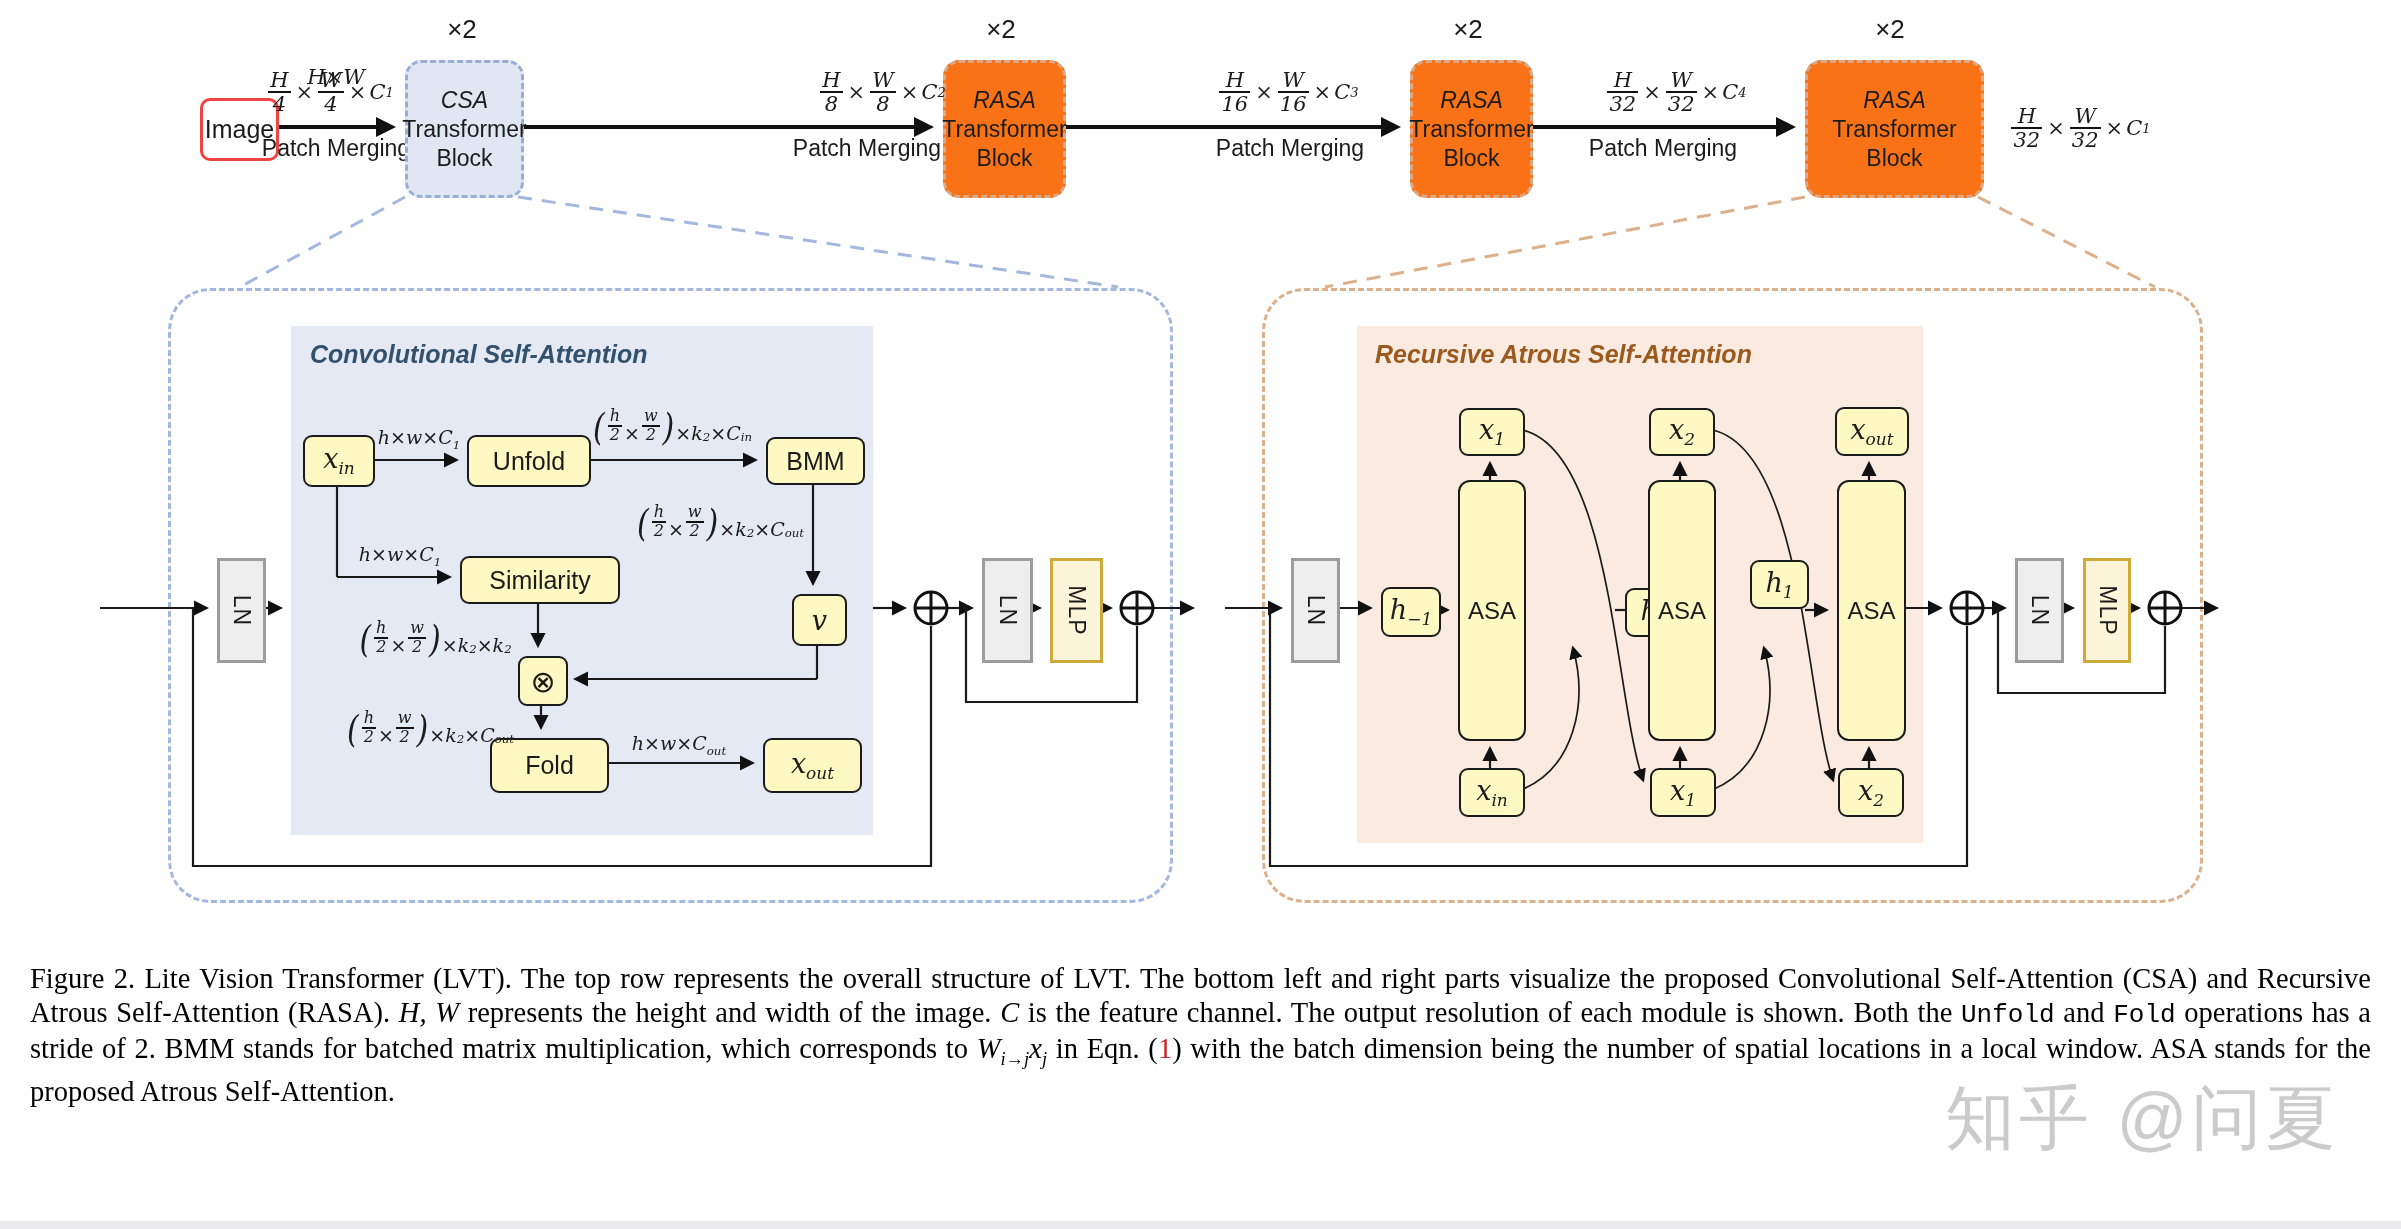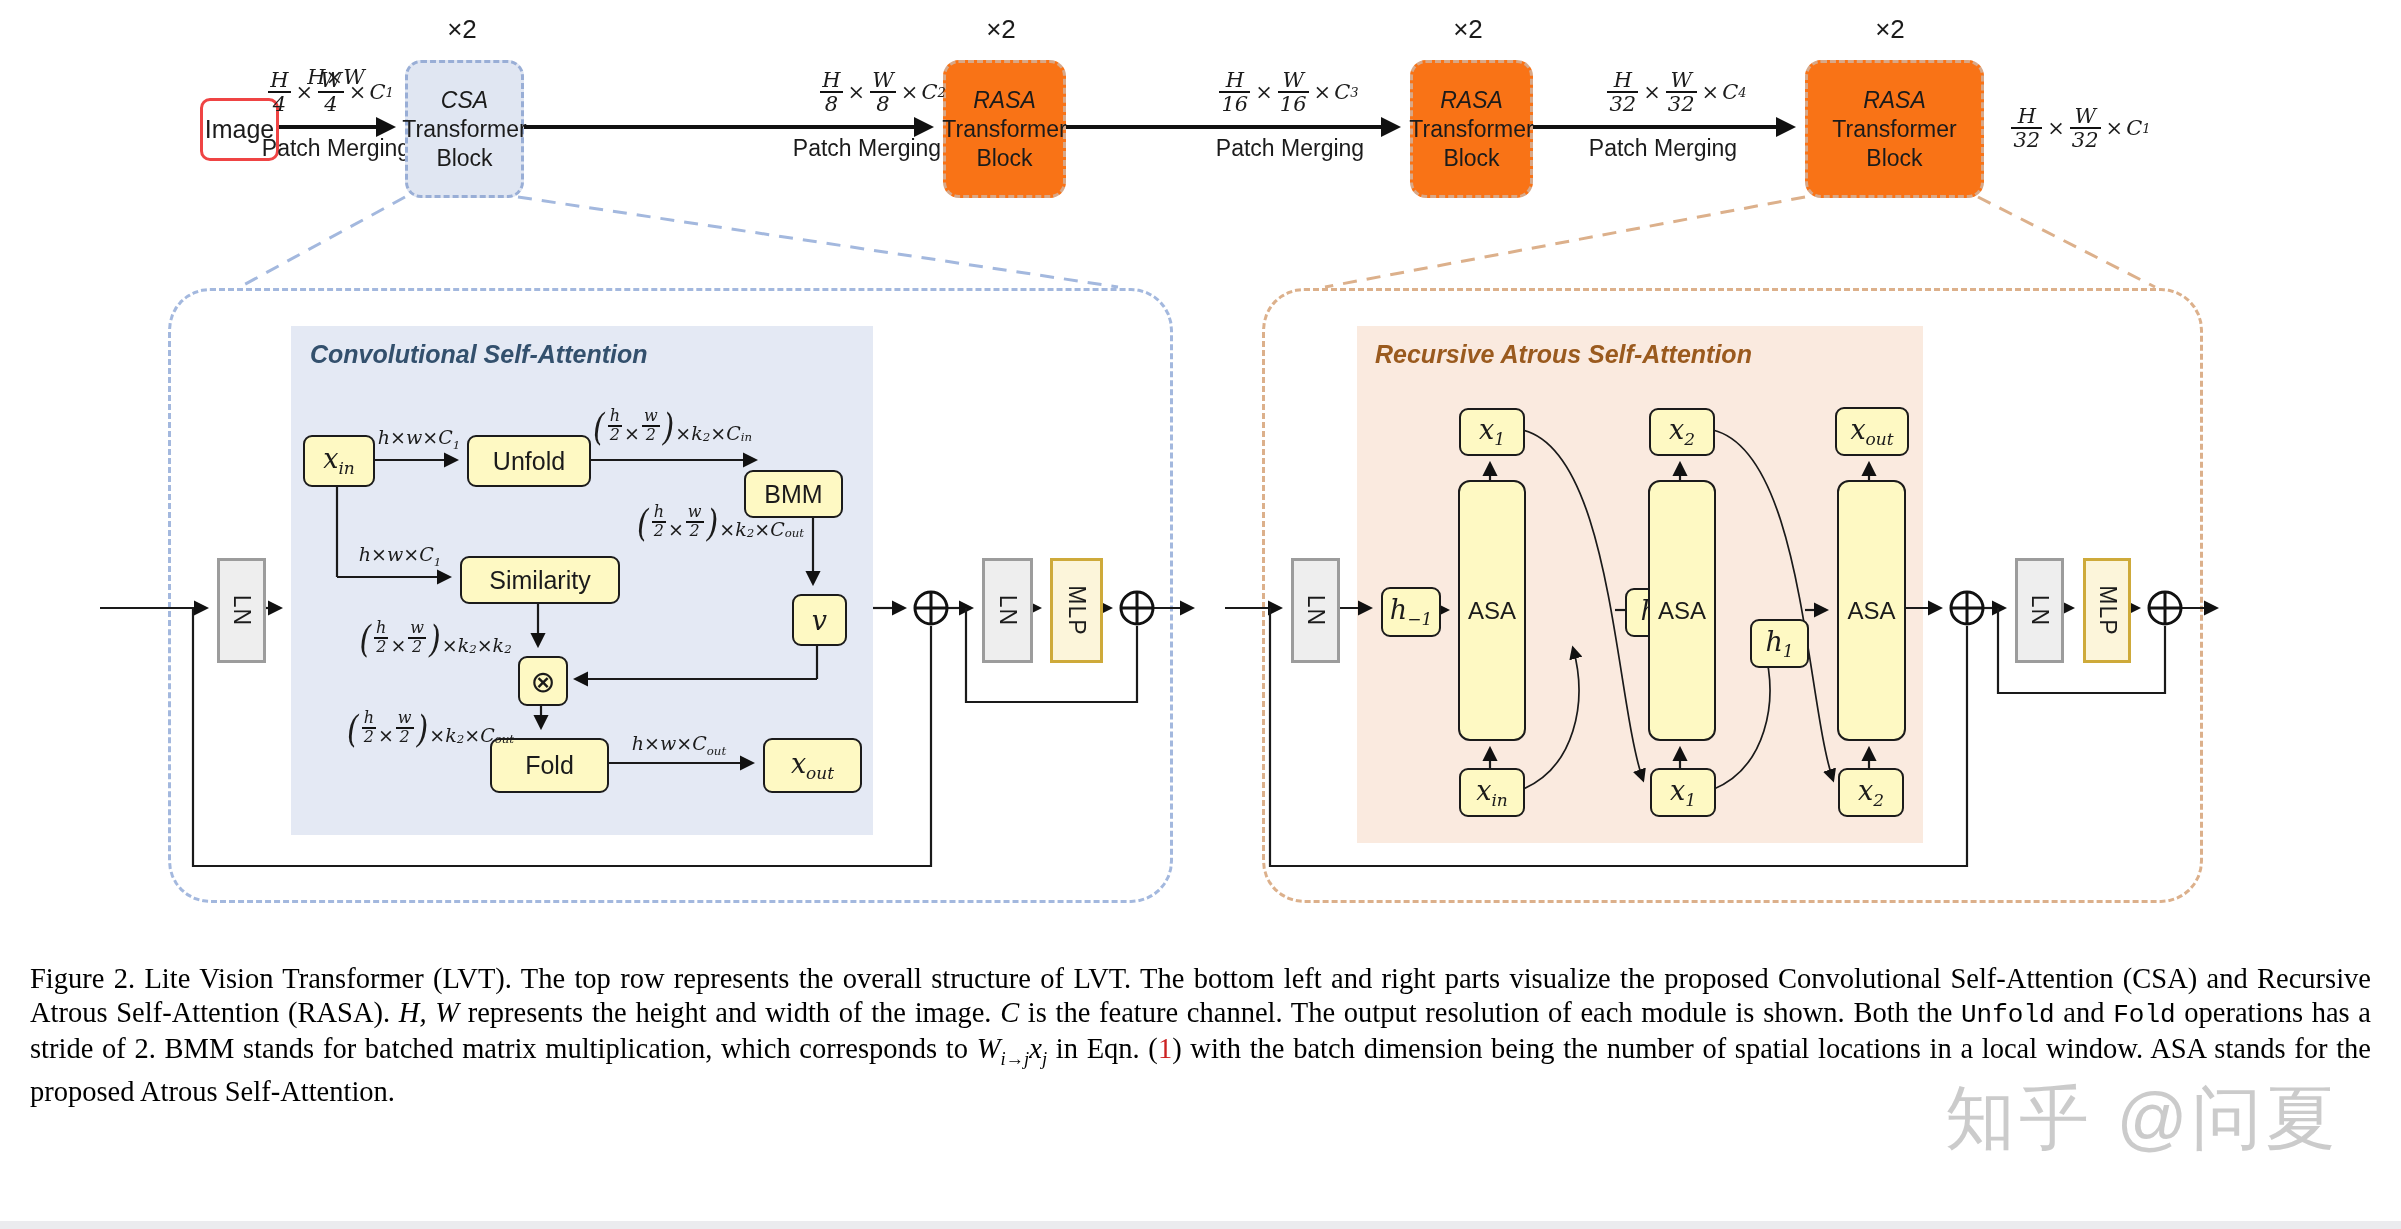--- a/index.html
+++ b/index.html
@@ -303,21 +303,21 @@
         <span class="fd">2</span>
       </span>
       <span class="pp">)</span>
       <span>×</span>
       <span>k</span>
       <sup>2</sup>
       <span>×</span>
       <span>C</span>
       <sub>in</sub>
   </div>
-  <div class="abs ctr nbox" style="left:744px;top:437px;width:95px;height:44px;margin-top:33px;">BMM</div>
+  <div class="abs ctr nbox" style="left:766px;top:437px;width:95px;height:44px;">BMM</div>
 
   <div class="abs math mlbl" style="left:632px;top:494px;width:176px;height:46px;">
     <span class="pp">(</span>
       <span class="fr">
         <span class="fn">h</span>
         <span class="fd">2</span>
       </span>
       <span>×</span>
       <span class="fr">
         <span class="fn">w</span>
@@ -417,21 +417,21 @@
     </div>
 
   <div class="abs ctr nbox mathbox" style="left:1649px;top:408px;width:62px;height:44px;">
       <span><span>x</span><sub>2</sub></span>
     </div>
   <div class="abs ctr nbox tall" style="left:1648px;top:480px;width:64px;height:257px;">ASA</div>
   <div class="abs ctr nbox mathbox" style="left:1650px;top:768px;width:62px;height:45px;">
       <span><span>x</span><sub>1</sub></span>
     </div>
 
-  <div class="abs ctr nbox mathbox" style="left:1750px;top:619px;width:55px;height:45px;">
+  <div class="abs ctr nbox mathbox" style="left:1750px;top:560px;width:55px;height:45px;">
       <span><span>h</span><sub>1</sub></span>
     </div>
 
   <div class="abs ctr nbox mathbox" style="left:1835px;top:407px;width:70px;height:45px;">
       <span><span>x</span><sub>out</sub></span>
     </div>
   <div class="abs ctr nbox tall" style="left:1837px;top:480px;width:65px;height:257px;">ASA</div>
   <div class="abs ctr nbox mathbox" style="left:1838px;top:768px;width:62px;height:45px;">
       <span><span>x</span><sub>2</sub></span>
     </div>

